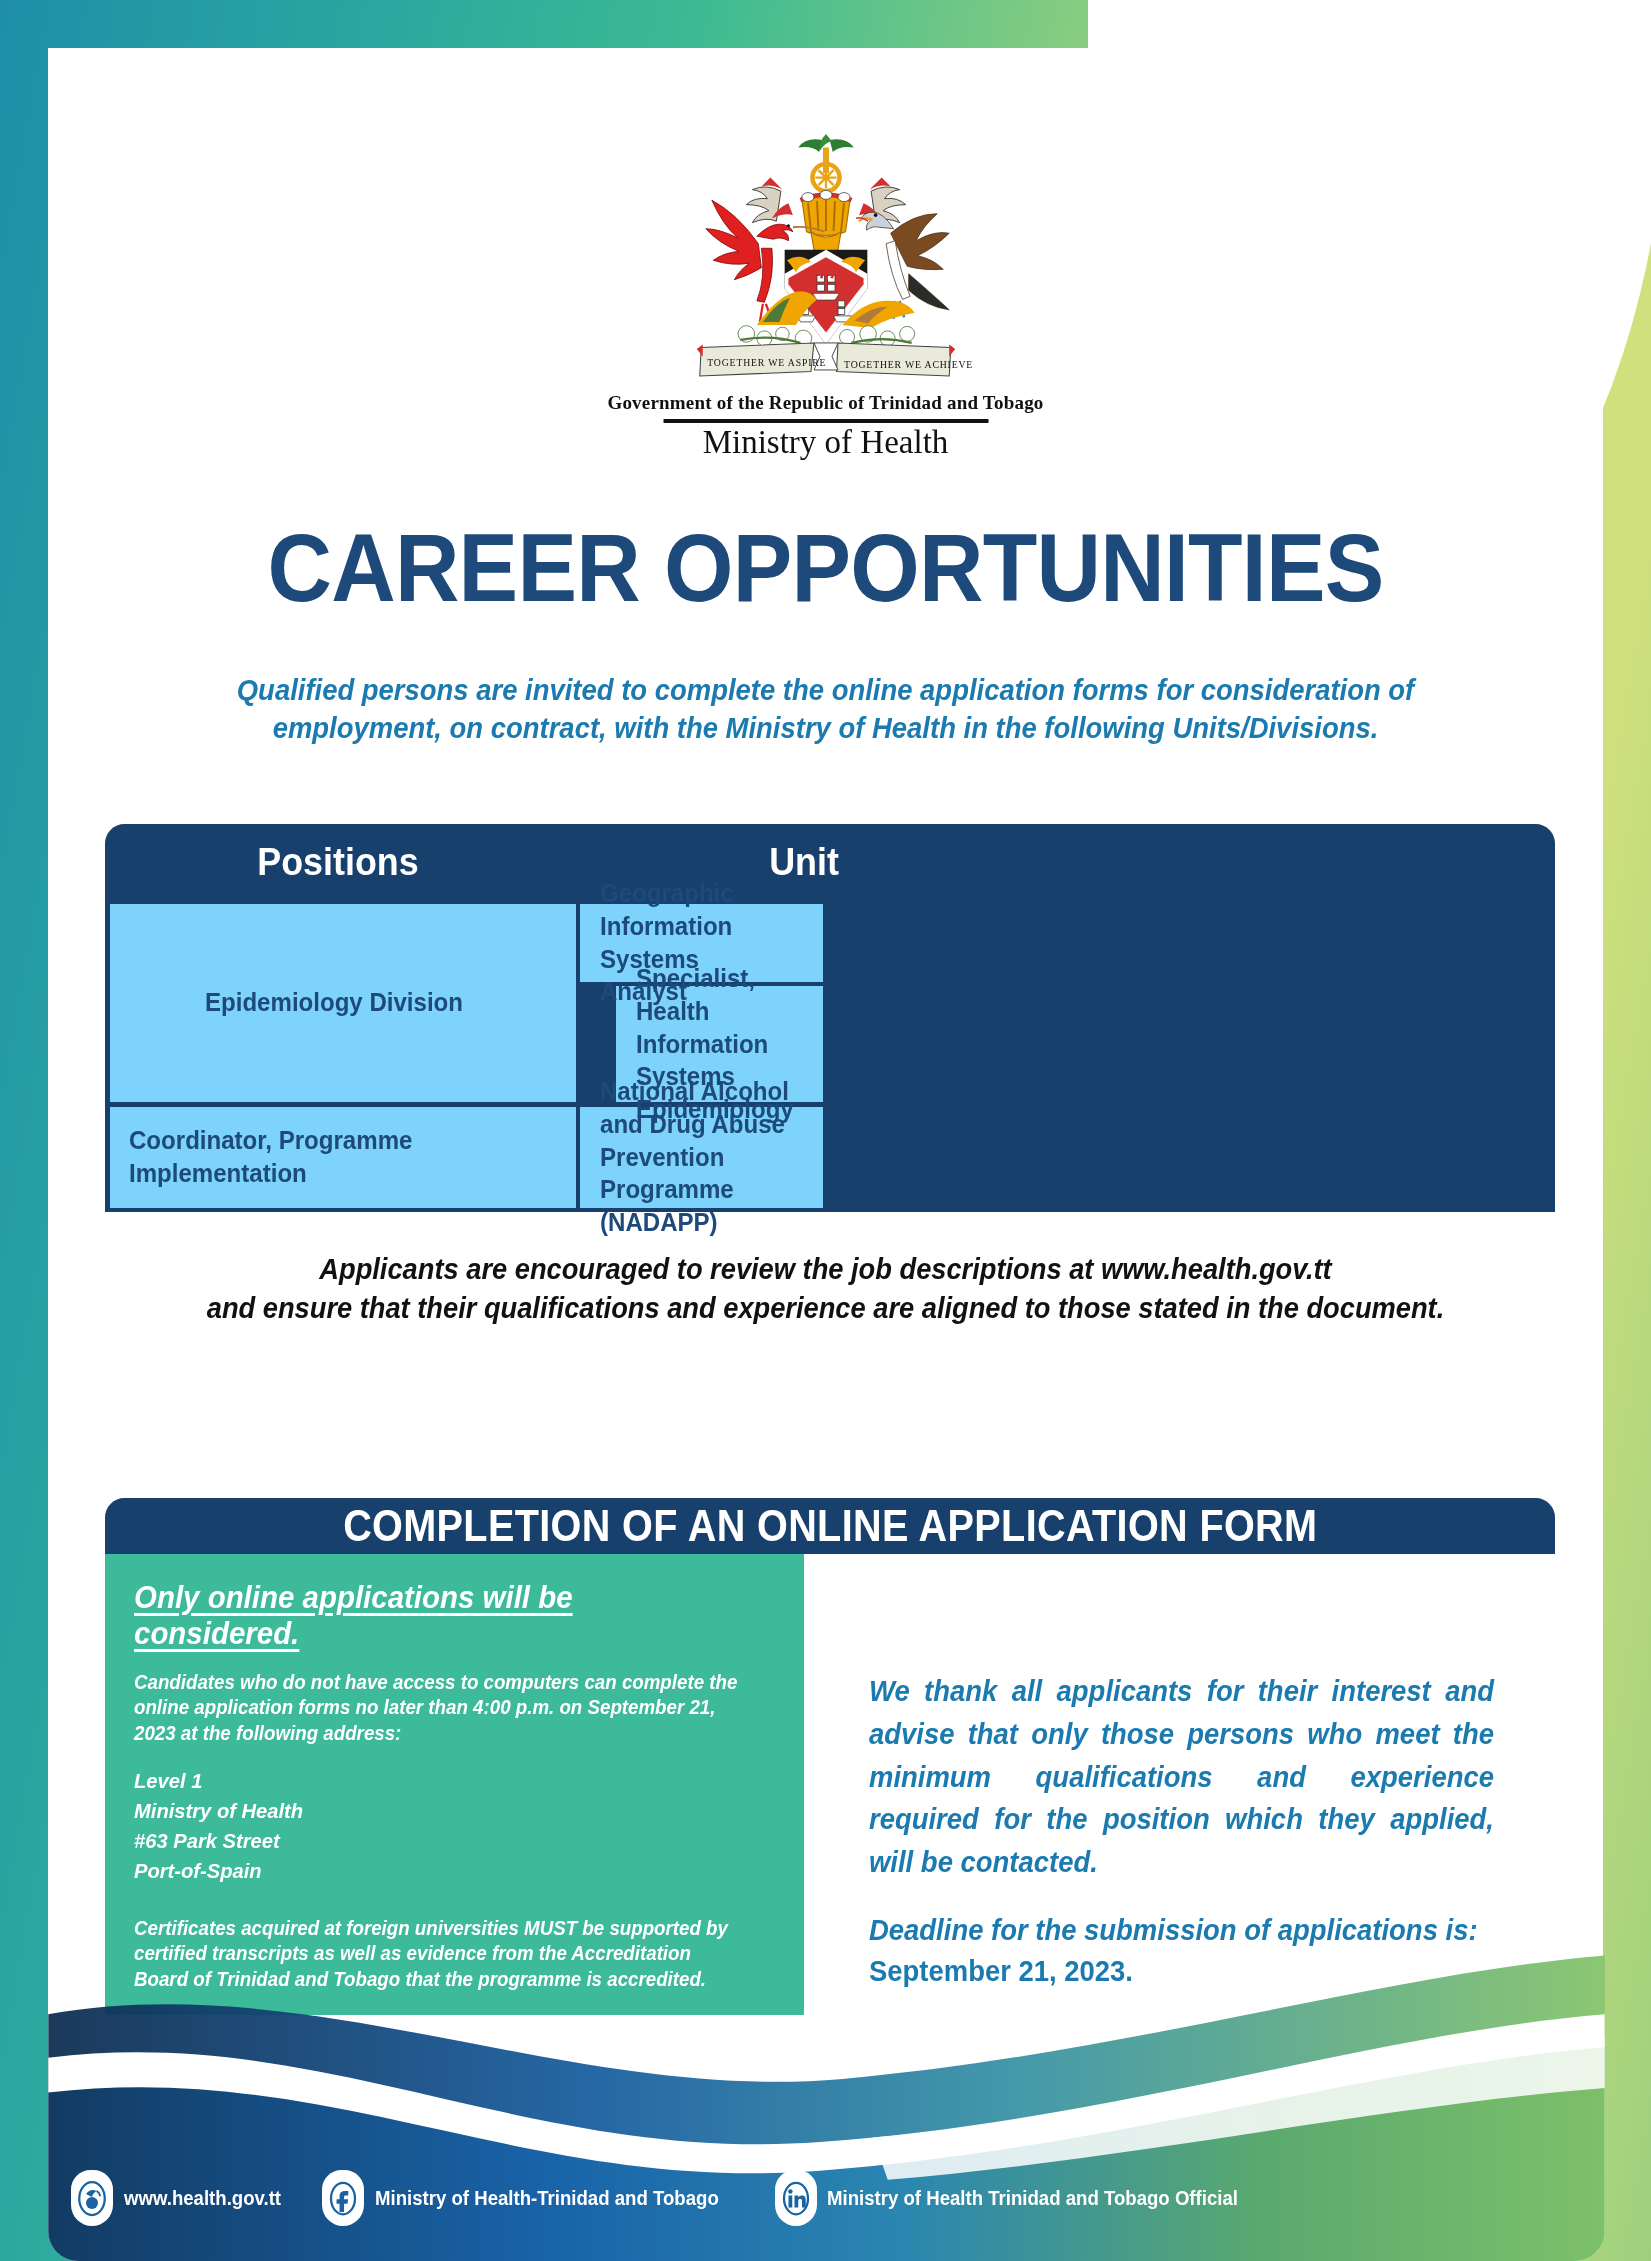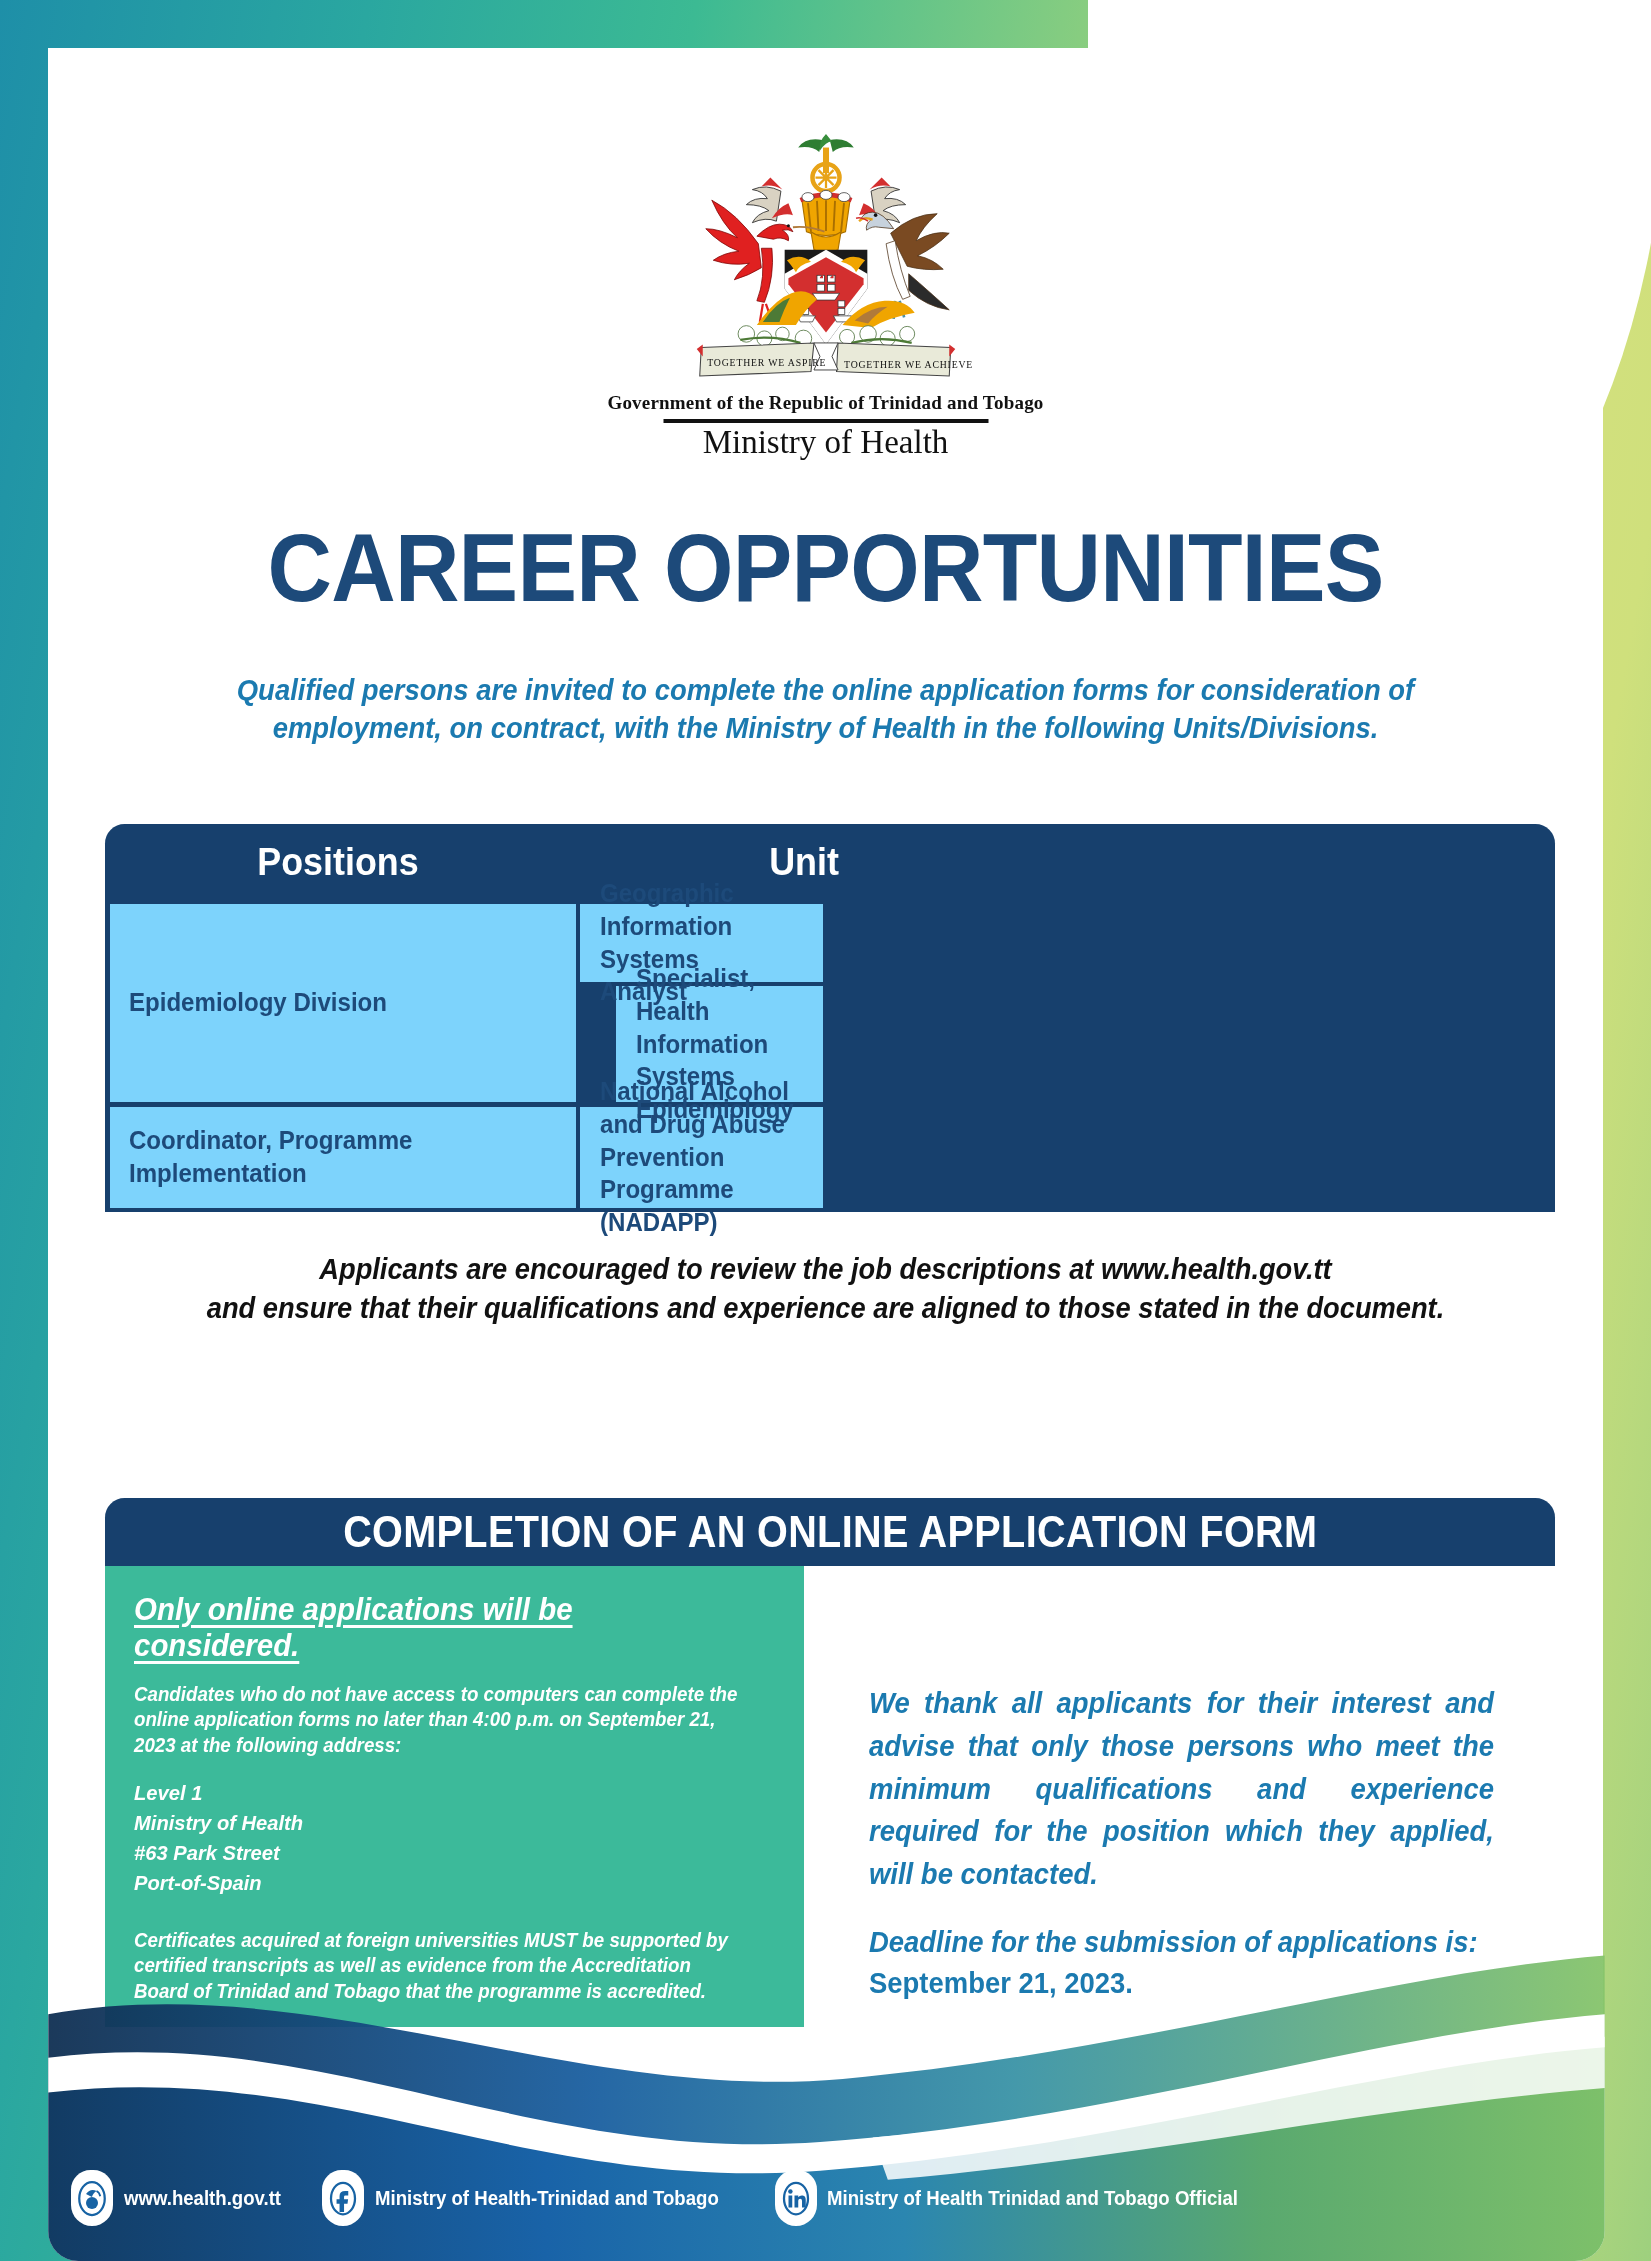--- a/index.html
+++ b/index.html
@@ -54,33 +54,33 @@
   .tbl-body{display:grid;grid-template-columns:466px 1fr;
     background:#17406d;gap:4.5px;padding:4.5px 4.5px 4.5px 4.5px;box-sizing:border-box;
     width:1450px;}
   .cell{background:#7dd3fc;color:#1d4a7a;font-weight:bold;font-size:25.6px;
     padding:15px 19.5px;box-sizing:border-box;display:flex;align-items:center;
     transform-origin:left center;line-height:1.28;}
   .cell span{display:block;transform:scaleX(.94);transform-origin:left center;}
   .r1{height:78px;}
   .r2{height:116px;margin-left:36px;}
   .r3{height:101px;}
-  .unit-a{grid-row:1 / span 2;align-items:center;}
+  .unit-a{grid-row:1 / span 2;align-items:center;justify-content:center;}
   .tbl-grid{display:grid;grid-template-columns:466px 1fr;grid-auto-rows:min-content;
     gap:4.5px;}
 
   
   .note{position:absolute;left:105px;right:105px;top:1202px;text-align:center;
     font-style:italic;font-weight:bold;font-size:29px;line-height:1.36;color:#111;
     transform:scaleX(.94);transform-origin:center;}
   .note b{font-style:italic;}
 
   
   .comp{position:absolute;left:57px;top:1450px;width:1450px;}
-  .comp-head{background:#17406d;border-radius:19.5px 19.5px 0 0;height:68px;
+  .comp-head{background:#17406d;border-radius:19.5px 19.5px 0 0;height:56px;
     display:flex;align-items:center;justify-content:center;text-align:center;}
   .comp-head .t{color:#fff;font-weight:bold;font-size:44px;transform:scaleX(.9);
     letter-spacing:0.4px;}
   .comp-body{display:flex;align-items:flex-end;min-height:421px;}
   .panel-green{width:699px;background:#3cba9a;color:#fff;
     padding:25.6px 30px 22.5px 28.6px;box-sizing:border-box;}
   .panel-white{flex:1;background:#fff;padding:25.6px 35px 22.5px 33px;box-sizing:border-box;margin-left:32px;}
 
   .g-head{font-style:italic;font-weight:bold;font-size:31px;
     text-decoration:underline;text-underline-offset:4.5px;margin:0 0 18px 0;

